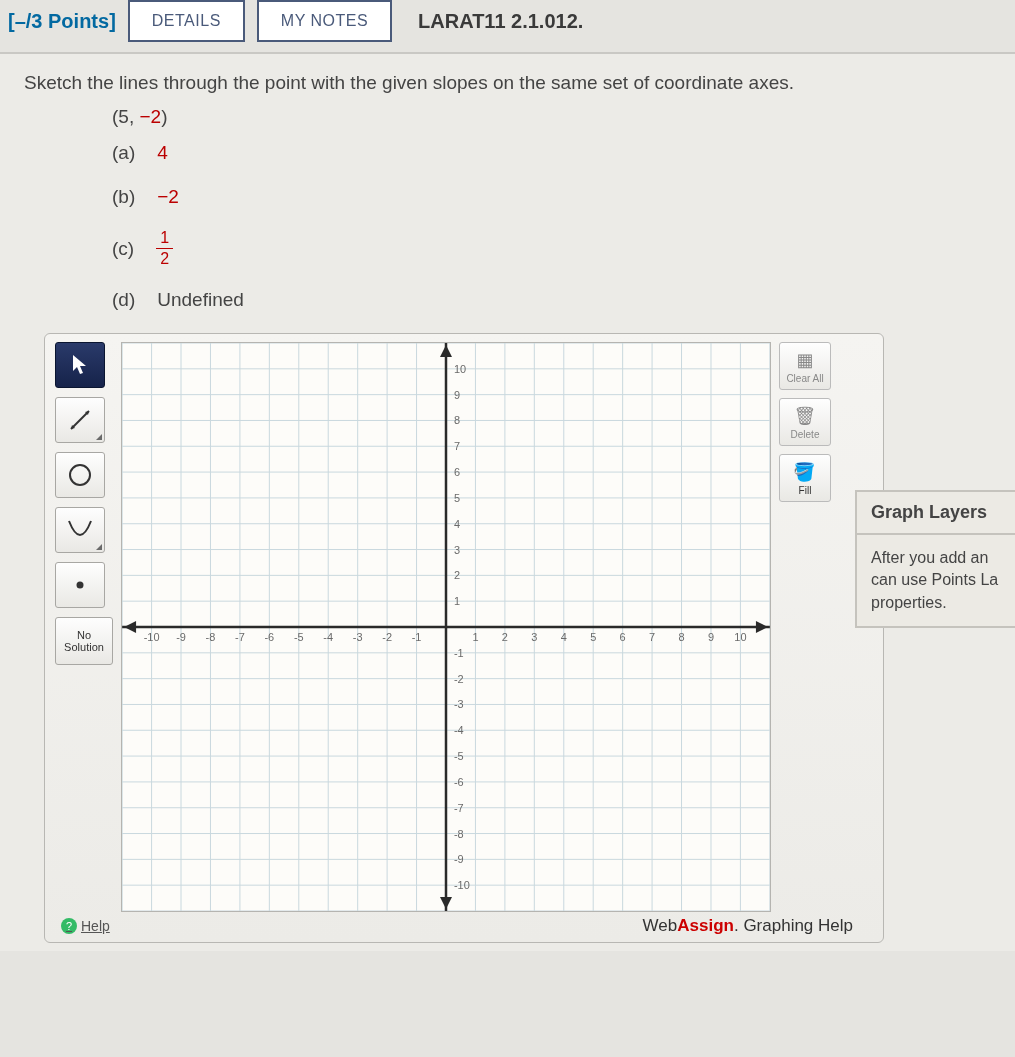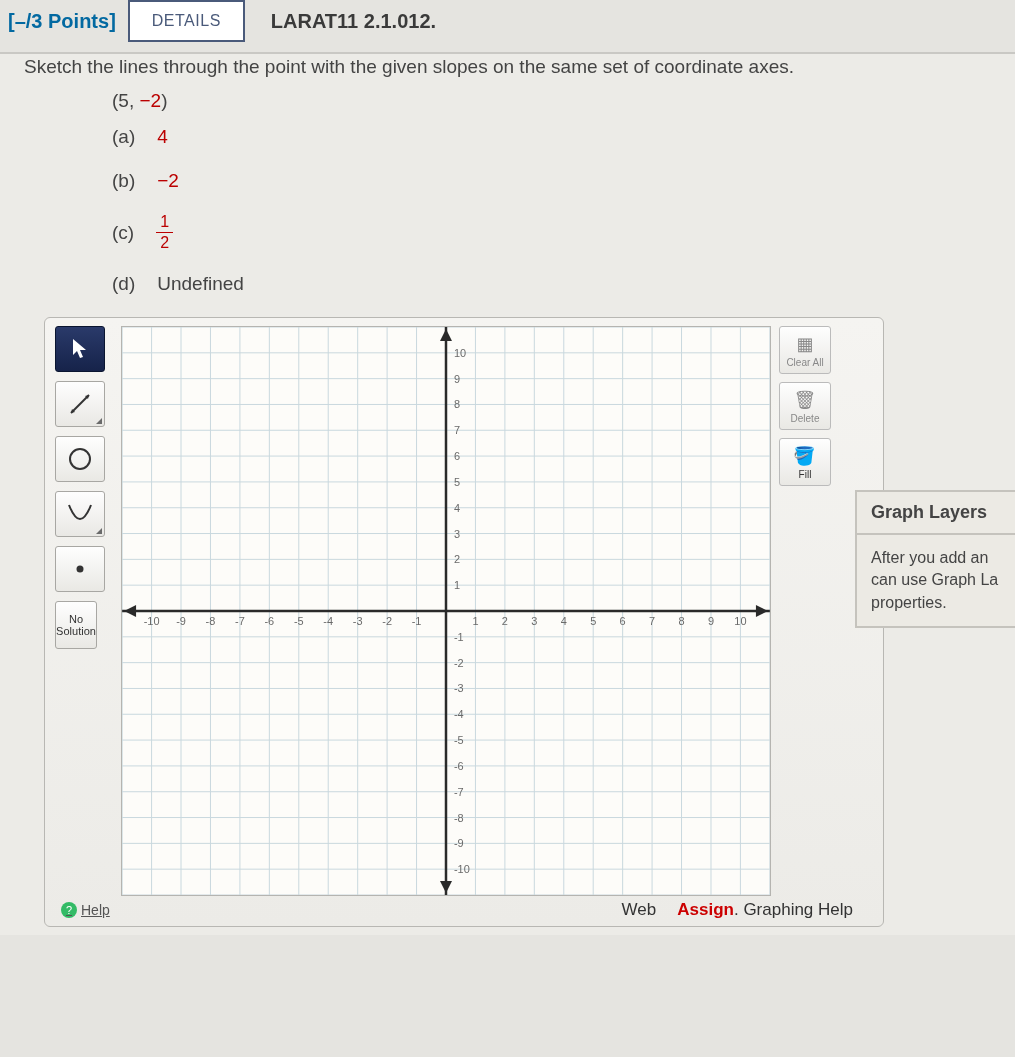--- a/index.html
+++ b/index.html
@@ -40,21 +40,21 @@
   text-align: right;
 }
 .submissions {
   font-size: 20px;
   color: #9a9a97;
   margin-left: 8px;
 }
 .content {
   background: #ecebe7;
   border-top: 2px solid #c9c8c4;
-  padding: 2px 24px 8px 24px;
+  padding: 18px 24px 8px 24px;
 }
 .prompt {
   font-size: 19px;
   color: #444;
 }
 .indent { margin-left: 88px; margin-top: 12px; }
 .pt { font-size: 19px; color: #444; }
 .pt .neg { color: #b00; }
 .items { margin-top: 14px; }
 .item-row {
@@ -116,21 +116,21 @@
   color: #fff;
   border-color: #0a1530;
 }
 .tool-btn .corner {
   position: absolute; right:2px; bottom:2px;
   width:0;height:0;
   border-left:6px solid transparent;
   border-bottom:6px solid #6a6a6a;
 }
 .tool-btn.wide {
-  width: 42px; height: 48px;
+  width: 58px; height: 48px;
   font-size: 11px;
   flex-direction: column;
   line-height:1.1;
 }
 .canvas-wrap {
   width: 650px;
   height: 570px;
   background: #fdfcf9;
   border: 1px solid #b5b4b0;
   position: relative;
@@ -182,29 +182,30 @@
 .help-link .hicon {
   width:16px;height:16px;border-radius:50%;
   background:#3b6; color:#fff; font-size:11px;
   display:inline-flex;align-items:center;justify-content:center;
   text-decoration:none;
 }
 .brand {
   font-size:17px; color:#333;
 }
 .brand .wa { color:#333; font-weight:normal;}
-.brand .assign { color:#c00; font-weight:bold;margin-left:21px;}
+.brand .assign { color:#c00; font-weight:bold;}
 .tick-label { font-size:11px; fill:#6a6a6a; }
 </style>
 </head>
 <body>
 
 <div class="top-bar">
   <span class="points-label">[–/3 Points]</span>
   <button class="btn-outline">DETAILS</button>
+  <button class="btn-outline">MY NOTES</button>
   <span class="assignment-id">LARAT11 2.1.012.</span>
 </div>
 
 <div class="content">
   <div class="prompt">Sketch the lines through the point with the given slopes on the same set of coordinate axes.</div>
 
   <div class="indent">
     <div class="pt">
       <span>(5, </span><span class="neg">−2</span><span>)</span>
     </div>
@@ -392,16 +393,16 @@
         <span class="wa">Web</span><span class="assign">Assign</span><span>.</span><span> Graphing Help</span>
       </span>
     </div>
   </div>
 </div>
 
 <div class="graph-layers-panel">
   <div class="panel-head">Graph Layers</div>
   <div class="panel-body">
     <span>After you add an</span><br>
-    <span>can use Graph La</span><br>
+    <span>can use Points La</span><br>
     <span>properties.</span>
   </div>
 </div>
 
 </body></html>

